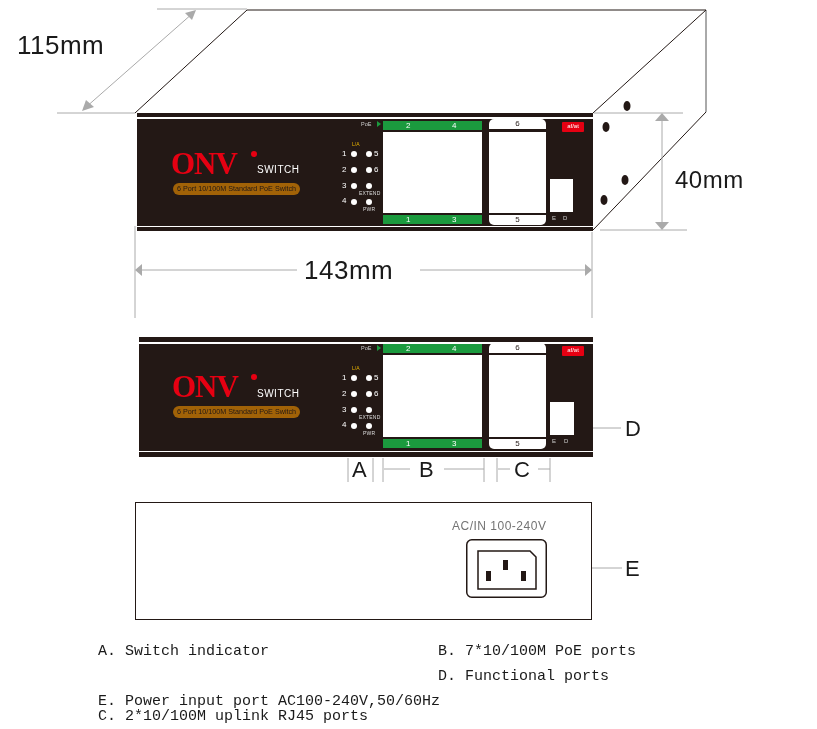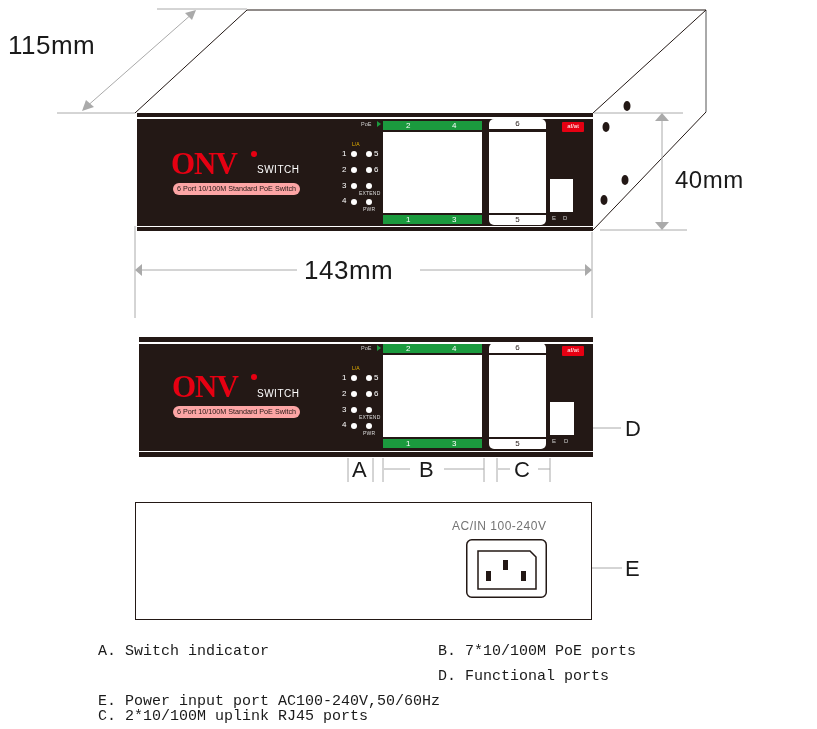--- a/index.html
+++ b/index.html
@@ -5,21 +5,21 @@
   html,body{margin:0;padding:0;background:#fff;}
   body{width:817px;height:729px;position:relative;overflow:hidden;font-family:"Liberation Sans",sans-serif;}
   .abs{position:absolute;}
   svg.lines{position:absolute;left:0;top:0;}
   .dimtext{position:absolute;font-family:"Liberation Sans",sans-serif;color:#1a1a1a;letter-spacing:0.5px;}
   .panel{position:absolute;background:#231815;}
   .panel .hl{position:absolute;left:0;right:0;height:1.5px;background:#fff;}
   .logo{position:absolute;font-family:"Liberation Serif",serif;font-weight:bold;color:#e60012;letter-spacing:-1px;}
   .logo-dot{position:absolute;width:6px;height:6px;border-radius:50%;background:#e60012;}
   .switch-word{position:absolute;color:#fff;font-size:10px;letter-spacing:0.5px;}
-  .model-pill{position:absolute;background:#fca5a5;color:#231815;border-radius:7px;font-size:7.2px;padding:1px 4px;white-space:nowrap;line-height:10px;}
+  .model-pill{position:absolute;background:#a16207;color:#231815;border-radius:7px;font-size:7.2px;padding:1px 4px;white-space:nowrap;line-height:10px;}
   .led{position:absolute;width:6px;height:6px;border-radius:50%;background:#fff;}
   .lednum{position:absolute;color:#fff;font-size:8px;line-height:8px;}
   .tiny{position:absolute;color:#ddd;font-size:5px;line-height:5px;letter-spacing:0.2px;}
   .la{position:absolute;color:#e8b200;font-size:5px;line-height:5px;}
   .poe-lbl{position:absolute;color:#ccc;font-size:5.5px;line-height:6px;}
   .poe-arrow{position:absolute;width:0;height:0;border-top:3px solid transparent;border-bottom:3px solid transparent;border-left:4px solid #1b9a3e;}
   .portblock{position:absolute;background:#fff;}
   .greenbar{position:absolute;background:#1b9a3e;color:#fff;font-size:8px;line-height:9px;}
   .greenbar span{position:absolute;top:0;}
   .whitecap{position:absolute;background:#fff;color:#231815;font-size:8px;line-height:9px;text-align:center;}
@@ -74,21 +74,21 @@
   <line x1="497" y1="458" x2="497" y2="482" stroke="#aaa" stroke-width="1"></line>
   <line x1="550" y1="458" x2="550" y2="482" stroke="#aaa" stroke-width="1"></line>
   <line x1="498" y1="469" x2="510" y2="469" stroke="#aaa" stroke-width="1"></line>
   <line x1="538" y1="469" x2="550" y2="469" stroke="#aaa" stroke-width="1"></line>
 
   <line x1="567" y1="428" x2="621" y2="428" stroke="#aaa" stroke-width="1"></line>
 
   <line x1="549" y1="568" x2="622" y2="568" stroke="#aaa" stroke-width="1"></line>
 </svg>
 
-<div class="dimtext" style="left:8px;top:30px;font-size:26px;">115mm</div>
+<div class="dimtext" style="left:17px;top:30px;font-size:26px;">115mm</div>
 <div class="dimtext" style="left:675px;top:166px;font-size:24px;">40mm</div>
 <div class="dimtext" style="left:304px;top:255px;font-size:26px;">143mm</div>
 
 <div class="panel" style="left:137px;top:113px;width:456px;height:118px;">
   <div class="hl" style="top:4px;"></div>
   <div class="hl" style="bottom:4px;"></div>
 
   <div class="logo" style="left:34px;top:33px;font-size:31px;">ONV</div>
   <div class="logo-dot" style="left:114px;top:38px;"></div>
   <div class="switch-word" style="left:120px;top:51px;">SWITCH</div>

